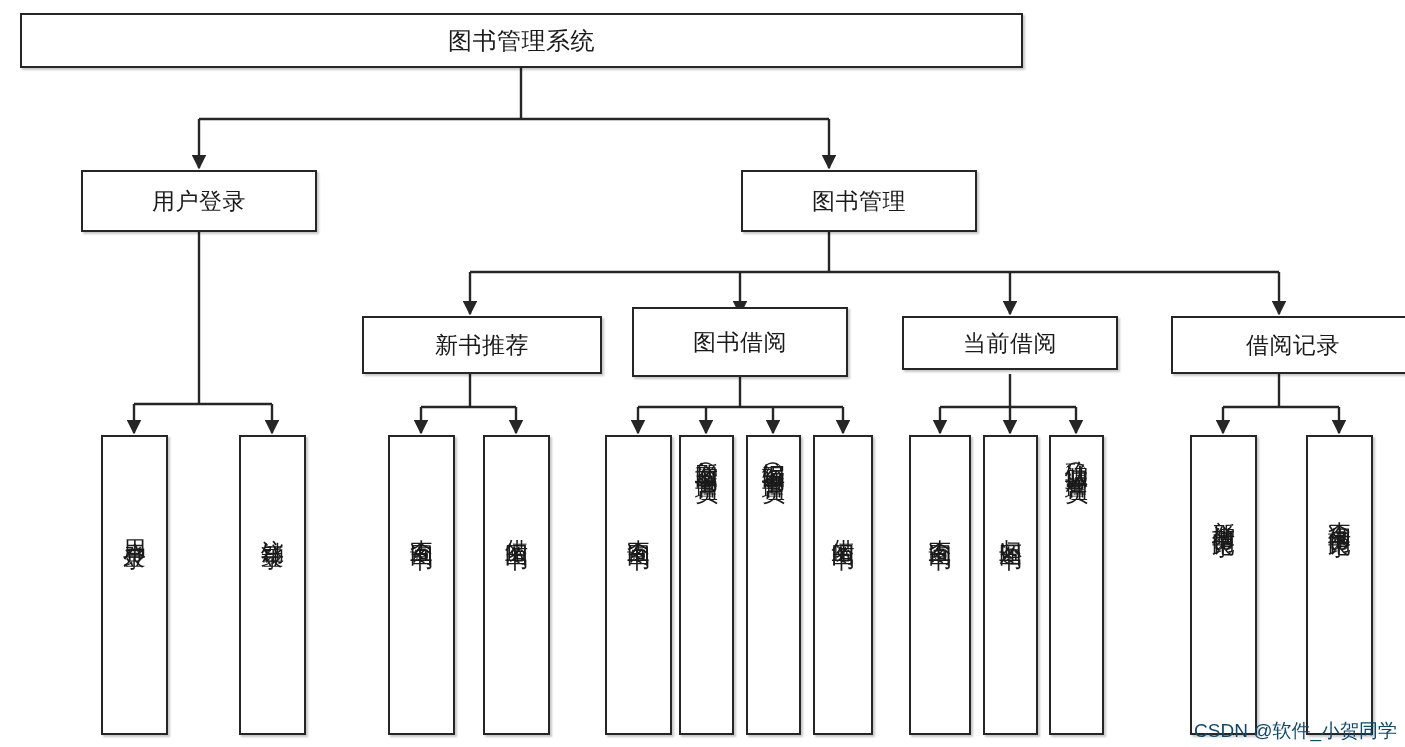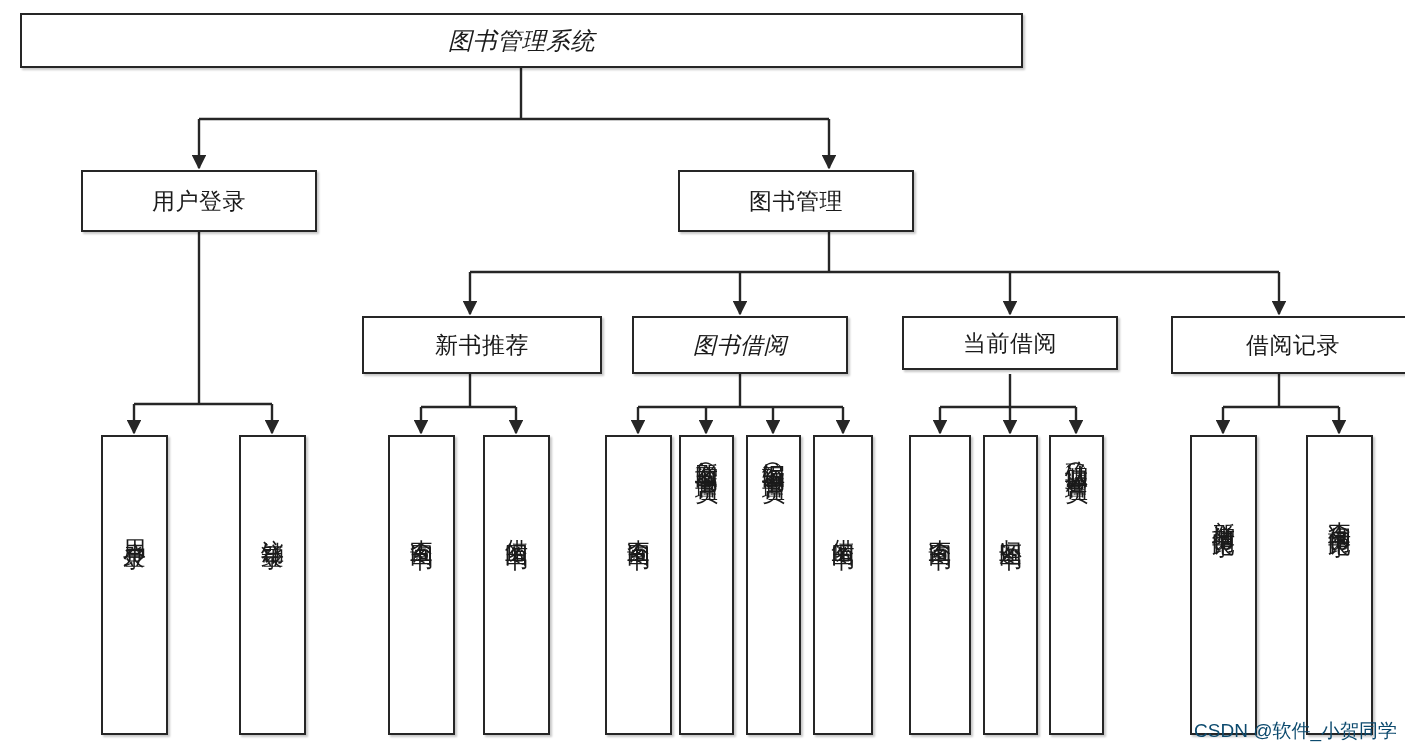--- a/index.html
+++ b/index.html
@@ -123,33 +123,33 @@
         <path d="M 1010 407 L 1010 433" marker-end="url(#arrow)"></path>
         <path d="M 1076 407 L 1076 433" marker-end="url(#arrow)"></path>
         <path d="M 1279 374 L 1279 407"></path>
         <path d="M 1223 407 L 1339 407"></path>
         <path d="M 1223 407 L 1223 433" marker-end="url(#arrow)"></path>
         <path d="M 1339 407 L 1339 433" marker-end="url(#arrow)"></path>
       </g>
   </svg>
 
   <div id="nodes-layer">
-      <div class="node horizontal root" style="left: 20px; top: 13px; width: 1003px; height: 55px; font-style: italic;">
+      <div class="node horizontal root" style="left: 20px; top: 13px; width: 1003px; height: 55px;">
         <span class="label">图书管理系统</span>
       </div>
       <div class="node horizontal" style="left: 81px; top: 170px; width: 236px; height: 62px;">
         <span class="label">用户登录</span>
       </div>
-      <div class="node horizontal" style="left: 678px; top: 170px; width: 236px; height: 62px;">
+      <div class="node horizontal" style="left: 741px; top: 170px; width: 236px; height: 62px;">
         <span class="label">图书管理</span>
       </div>
       <div class="node horizontal" style="left: 362px; top: 316px; width: 240px; height: 58px;">
         <span class="label">新书推荐</span>
       </div>
-      <div class="node horizontal" style="left: 632px; top: 316px; width: 216px; height: 58px; font-style: italic;">
+      <div class="node horizontal" style="left: 632px; top: 307px; width: 216px; height: 70px;">
         <span class="label">图书借阅</span>
       </div>
       <div class="node horizontal" style="left: 902px; top: 316px; width: 216px; height: 54px;">
         <span class="label">当前借阅</span>
       </div>
       <div class="node horizontal" style="left: 1171px; top: 316px; width: 244px; height: 58px;">
         <span class="label">借阅记录</span>
       </div>
       <div class="node vertical mid" style="left: 101px; top: 435px; width: 67px; height: 300px;">
         <span class="label">用户登录</span>

